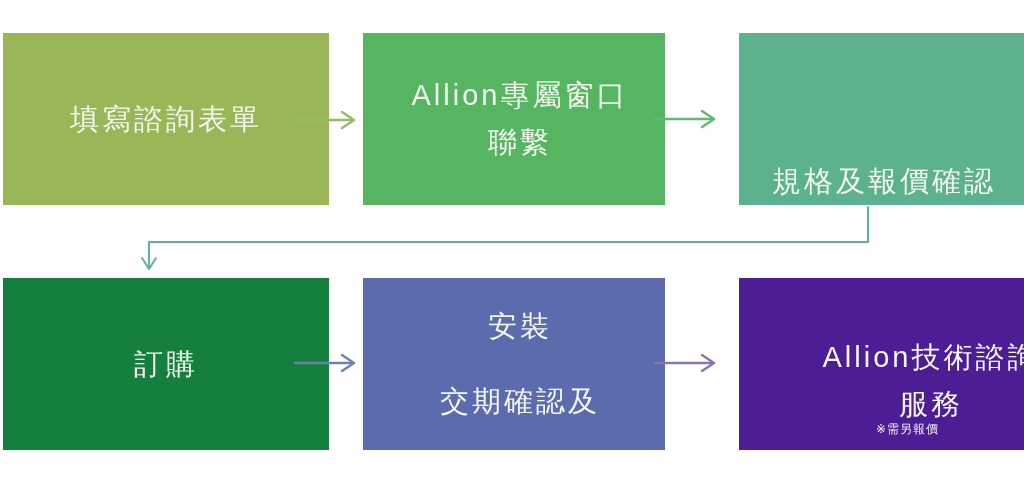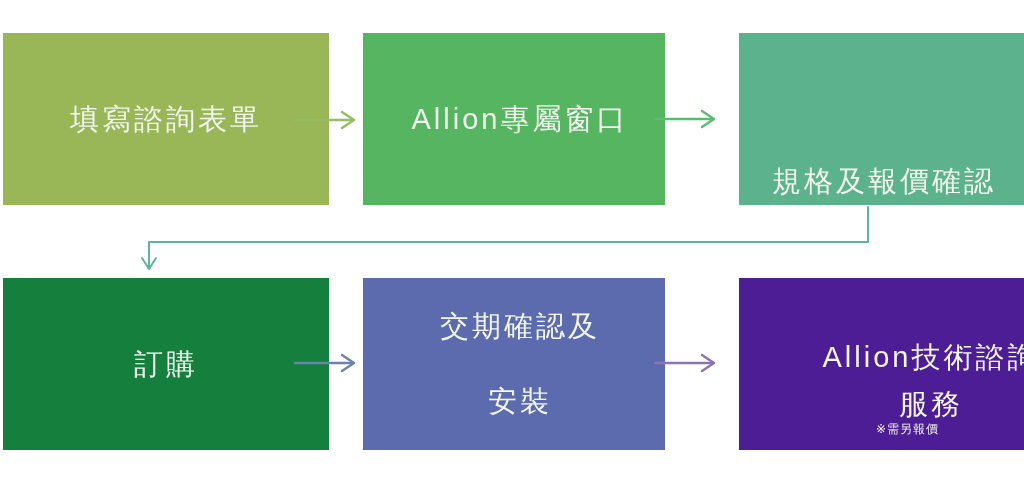--- a/index.html
+++ b/index.html
@@ -55,20 +55,21 @@
   <svg class="arrow-svg" style="left:294px;top:107px;" width="64" height="26" viewBox="0 0 64 26">
     <g fill="none" stroke-width="2.4" stroke-linecap="round" stroke-linejoin="round" stroke="#95bd62">
       <line x1="1" y1="13" x2="59" y2="13"></line>
       <polyline points="48,5 60,13 48,21"></polyline>
     </g>
   </svg>
 
   <div class="box r1 c2" style="background: rgb(85, 181, 97);">
     <div class="lines">
       <div>Allion專屬窗口</div>
+      <div>聯繫</div>
     </div>
   </div>
 
   <svg class="arrow-svg" style="left:654px;top:106px;" width="64" height="26" viewBox="0 0 64 26">
     <g fill="none" stroke-width="2.4" stroke-linecap="round" stroke-linejoin="round" stroke="#5dba73">
       <line x1="1" y1="13" x2="59" y2="13"></line>
       <polyline points="48,5 60,13 48,21"></polyline>
     </g>
   </svg>
 
@@ -93,22 +94,22 @@
 
   <svg class="arrow-svg" style="left:294px;top:350px;" width="64" height="26" viewBox="0 0 64 26">
     <g fill="none" stroke-width="2.4" stroke-linecap="round" stroke-linejoin="round" stroke="#6b83af">
       <line x1="1" y1="13" x2="59" y2="13"></line>
       <polyline points="48,5 60,13 48,21"></polyline>
     </g>
   </svg>
 
   <div class="box r2 c2" style="background: rgb(92, 107, 173);">
     <div class="lines wide-lines">
+      <div>安裝</div>
       <div>交期確認及</div>
-      <div>安裝</div>
     </div>
   </div>
 
   <svg class="arrow-svg" style="left:654px;top:350px;" width="64" height="26" viewBox="0 0 64 26">
     <g fill="none" stroke-width="2.4" stroke-linecap="round" stroke-linejoin="round" stroke="#8b74b3">
       <line x1="1" y1="13" x2="59" y2="13"></line>
       <polyline points="48,5 60,13 48,21"></polyline>
     </g>
   </svg>
 

